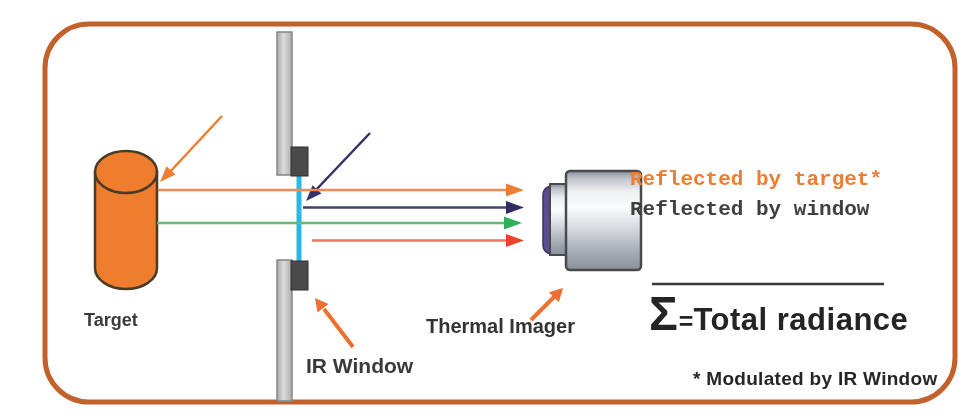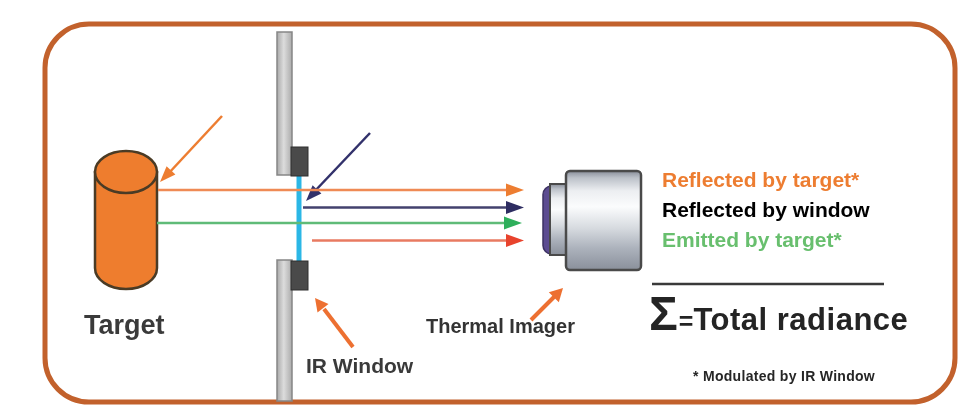--- a/index.html
+++ b/index.html
@@ -2,33 +2,33 @@
 <html><head>
 <meta charset="utf-8">
 <style>
   html,body{margin:0;padding:0;background:#fff;}
   #stage{
     position:relative;width:980px;height:420px;background:#ffffff;overflow:hidden;
     font-family:"Liberation Sans", sans-serif;
   }
   #diagram-svg{position:absolute;left:0;top:0;}
   .lbl{position:absolute;white-space:nowrap;font-weight:bold;color:#3a3a3a;}
-  #target-label{left:84px;top:310px;font-size:27px;}
+  #target-label{left:84px;top:310px;font-size:18px;}
   #ir-window-label{left:306px;top:354px;font-size:21px;}
   #thermal-imager-label{left:426px;top:315px;font-size:20px;color:#333;}
-  #legend{position:absolute;left:662px;top:165px;}
+  #legend{position:absolute;left:630px;top:165px;font-family:Liberation Mono, monospace;}
   .legend-line{height:30px;line-height:30px;font-size:21px;font-weight:bold;white-space:nowrap;}
   #summary-row{
     position:absolute;left:649px;top:288px;display:flex;align-items:baseline;
     color:#242424;white-space:nowrap;
   }
   #sigma{font-size:48px;font-weight:bold;line-height:52px;}
   #sigma-eq{font-size:25px;font-weight:bold;margin-left:1px;}
   #total-radiance{font-size:31px;font-weight:bold;margin-left:0;letter-spacing:0.5px;}
-  #footnote{position:absolute;left:693px;top:368px;font-size:14px;font-weight:bold;color:#262626;letter-spacing:0.3px;}
+  #footnote{position:absolute;left:693px;top:368px;font-size:19px;font-weight:bold;color:#262626;letter-spacing:0.3px;}
 </style>
 </head>
 <body>
 
 <div id="stage">
 
   <svg id="diagram-svg" width="980" height="420" viewBox="0 0 980 420">
     <defs>
       <linearGradient id="metalGrad" x1="0" y1="0" x2="0" y2="1">
         <stop offset="0" stop-color="#888E99"></stop>
@@ -106,22 +106,21 @@
   </svg>
 
   <div id="target-label" class="lbl">Target</div>
 
   <div id="ir-window-label" class="lbl">IR Window</div>
 
   <div id="thermal-imager-label" class="lbl">Thermal Imager</div>
 
   <div id="legend">
     <div class="legend-line" style="color: rgb(237, 125, 49);">Reflected by target*</div>
-    <div class="legend-line" style="color: #000000;">Reflected by window</div>
-    <div class="legend-line" style="color: rgb(104, 191, 110);">Emitted by target*</div>
+    <div class="legend-line" style="color: #404040;">Reflected by window</div>
   </div>
 
   <div id="summary-row">
     <span id="sigma">Σ</span>
     <span id="sigma-eq">=</span>
     <span id="total-radiance">Total radiance</span>
   </div>
 
   <div id="footnote">* Modulated by IR Window</div>
 

